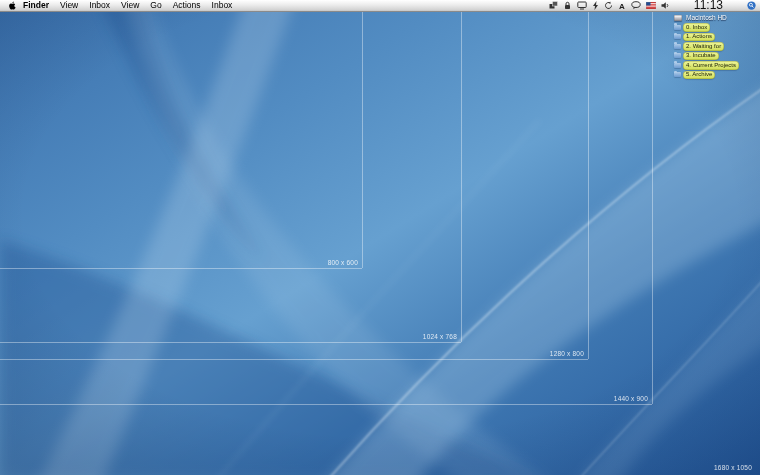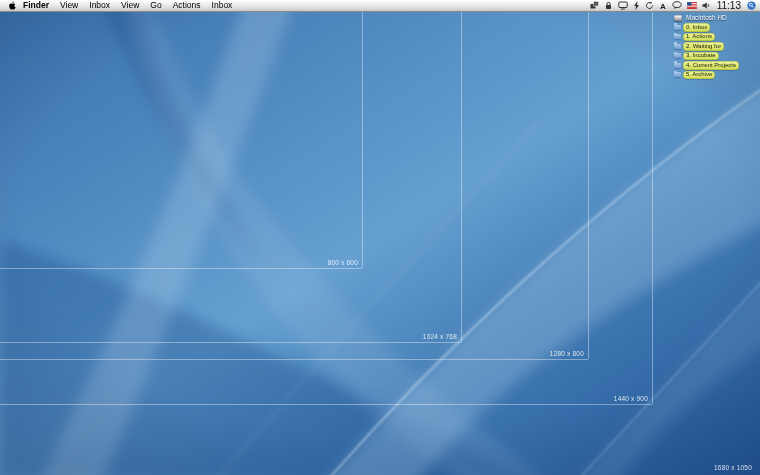--- a/index.html
+++ b/index.html
@@ -26,21 +26,21 @@
     border-bottom:1px solid #8a8a8a;
     display:flex;align-items:center;
     font-size:8.5px;color:#000;
   }
   #menubar-left{display:flex;align-items:center;gap:4px;padding-left:8px;}
   .menu-item{line-height:11px;cursor:default;}
   .menu-item.active{font-weight:bold;}
   #apple-menu{display:flex;align-items:center;margin-right:2px;}
   #menubar-right{position:absolute;right:4px;top:0;height:11px;display:flex;align-items:center;gap:5px;}
   .status-icon{display:flex;align-items:center;height:11px;}
-  #clock{font-size:10px;line-height:11px;color:#111;margin:0 1px;}
+  #clock{font-size:12px;line-height:11px;color:#111;margin:0 19px;}
   
   #desktop-icons{position:absolute;left:674px;top:13px;z-index:4;display:flex;flex-direction:column;}
   .desk-item{display:flex;align-items:center;gap:2px;height:9.5px;cursor:default;}
   .di-label-plain{
     font-size:6.5px;line-height:8px;color:#ffffff;white-space:nowrap;
     text-shadow:0 1px 1px rgba(0,10,40,.75);padding:0 2px;
   }
   .di-label-yellow{
     font-size:6px;line-height:7px;color:#20250a;white-space:nowrap;
     background:linear-gradient(#eef59a,#cfdd55);

